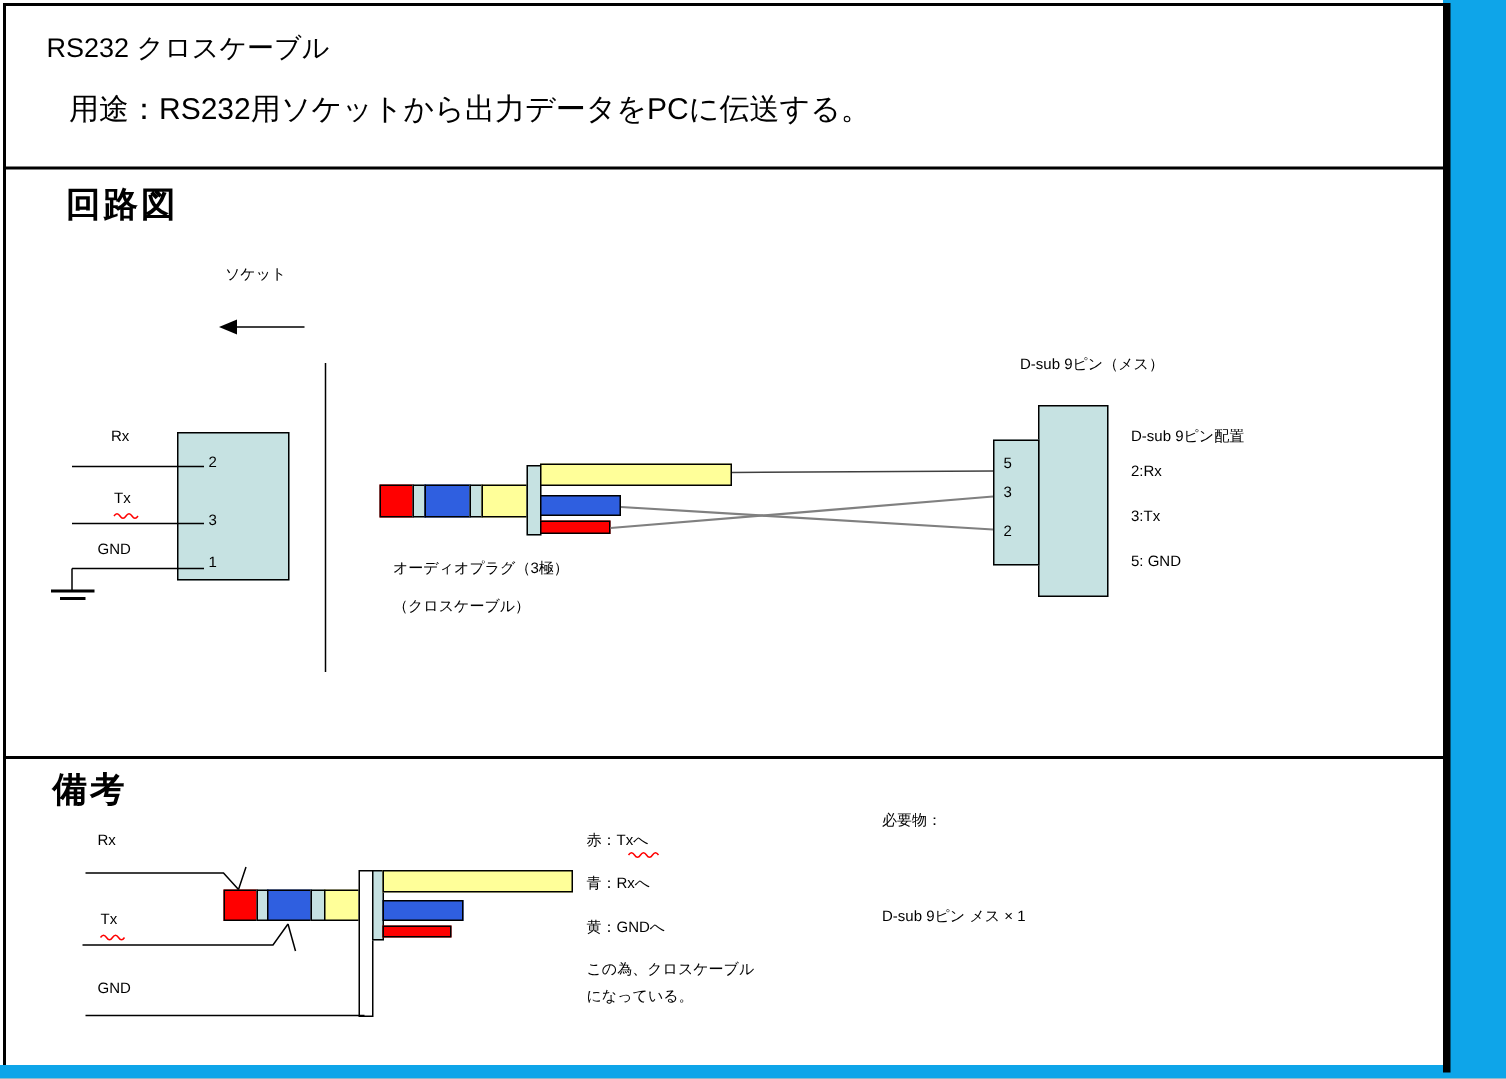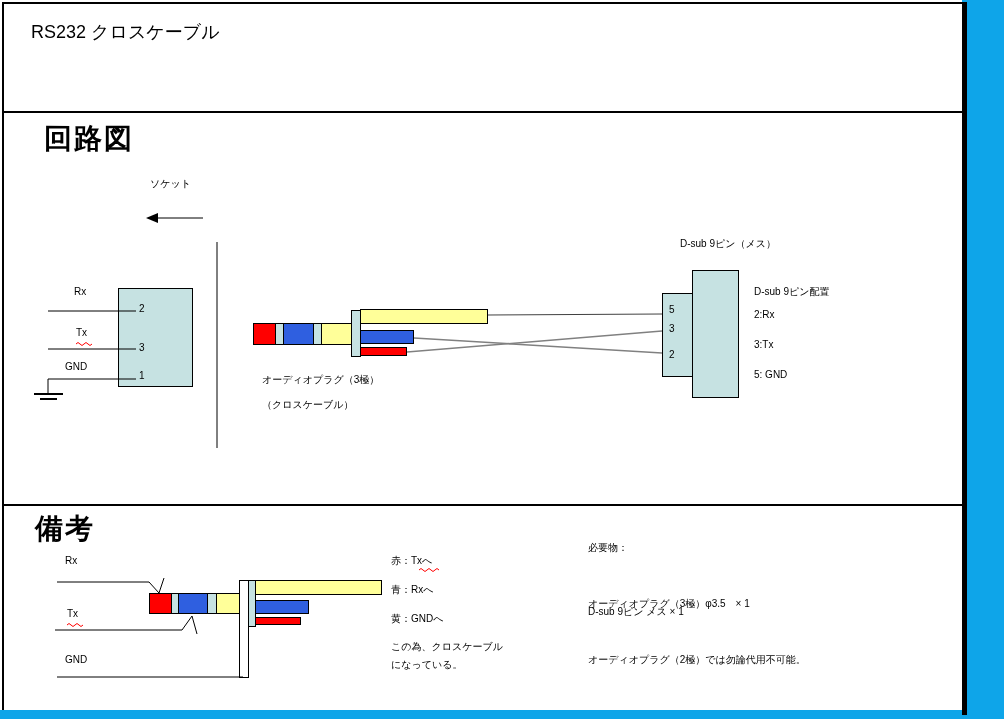--- a/index.html
+++ b/index.html
@@ -20,21 +20,21 @@
     background:#FFFFFF;
   }
   .hline,.vline{position:absolute;background:#000;}
   .t{
     position:absolute;
     color:#000;
     white-space:pre;
     line-height:1.15;
     font-size:10px;
   }
-  .heading{font-size:28px;font-weight:bold;letter-spacing:2px;}
+  .heading{font-size:23px;font-weight:bold;letter-spacing:2px;}
   .rect{
     position:absolute;
     border:1px solid #000;
     box-sizing:border-box;
   }
   .c-cyan{background:#C6E2E2;}
   .c-red{background:#FF0000;}
   .c-blue{background:#2F5FE0;}
   .c-yellow{background:#FFFF99;}
   .c-white{background:#FFFFFF;}
@@ -53,20 +53,21 @@
 <div class="screen">
 
   <div class="page">
 
     <div class="hline" style="left:2px;top:2px;width:960px;height:2px;"></div>
     <div class="vline" style="left:2px;top:2px;width:2px;height:708px;"></div>
     <div class="hline" style="left:2px;top:111px;width:960px;height:2px;"></div>
     <div class="hline" style="left:2px;top:504px;width:960px;height:2px;"></div>
 
     <div class="t" style="left:31px;top:22px;font-size:18px;">RS232 クロスケーブル</div>
+    <div class="t" style="left:46px;top:62px;font-size:20px;">用途：RS232用ソケットから出力データをPCに伝送する。</div>
 
     <div class="t heading" style="left:44px;top:123px;">回路図</div>
     <div class="t" style="left:150px;top:178px;">ソケット</div>
 
     <div class="rect c-cyan" style="left:118px;top:288px;width:75px;height:99px;"></div>
     <div class="t" style="left:74px;top:286px;">Rx</div>
     <div class="t" style="left:76px;top:327px;">Tx</div>
     <div class="t" style="left:65px;top:361px;">GND</div>
     <div class="t" style="left:139px;top:303px;">2</div>
     <div class="t" style="left:139px;top:342px;">3</div>
@@ -111,22 +112,20 @@
     <div class="rect c-blue" style="left:255px;top:600px;width:54px;height:14px;"></div>
     <div class="rect c-red" style="left:255px;top:617px;width:46px;height:8px;"></div>
 
     <div class="t" style="left:391px;top:555px;">赤：Txへ</div>
     <div class="t" style="left:391px;top:584px;text-align:center;">青：Rxへ</div>
     <div class="t" style="left:391px;top:613px;">黄：GNDへ</div>
     <div class="t" style="left:391px;top:641px;">この為、クロスケーブル</div>
     <div class="t" style="left:391px;top:659px;">になっている。</div>
     <div class="t" style="left:588px;top:542px;">必要物：</div>
     <div class="t" style="left:588px;top:569px;margin-top:37px;">D-sub 9ピン メス × 1</div>
-    <div class="t" style="left:588px;top:598px;">オーディオプラグ（3極）φ3.5　× 1</div>
-    <div class="t" style="left:588px;top:654px;">オーディオプラグ（2極）では勿論代用不可能。</div>
   </div>
 
   <svg class="overlay" viewBox="0 0 1004 719">
 
     <line x1="156" y1="218" x2="203" y2="218" stroke="#000" stroke-width="1"></line>
     <polygon points="146,218 158,213 158,223" fill="#000"></polygon>
 
     <line x1="217" y1="242" x2="217" y2="448" stroke="#000" stroke-width="1"></line>
 
     <line x1="48" y1="311" x2="136" y2="311" stroke="#000" stroke-width="1"></line>

